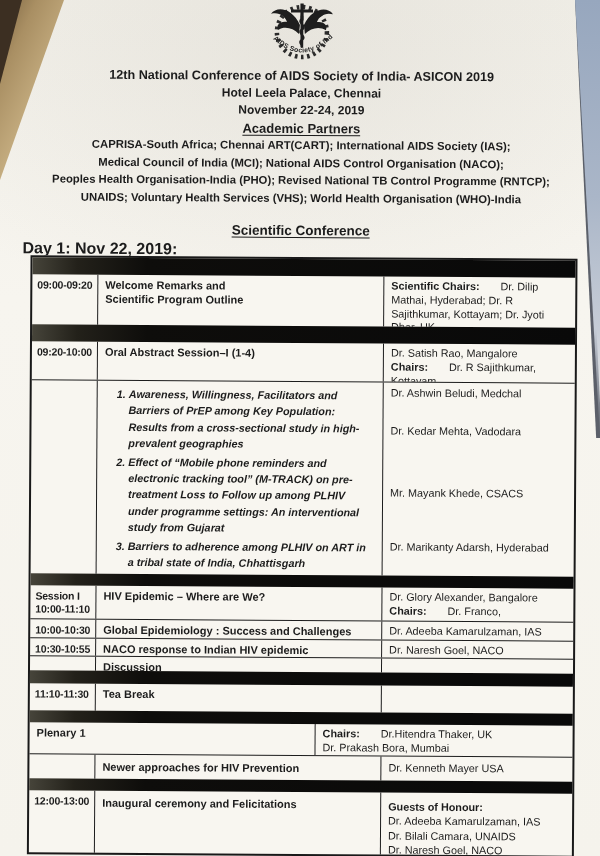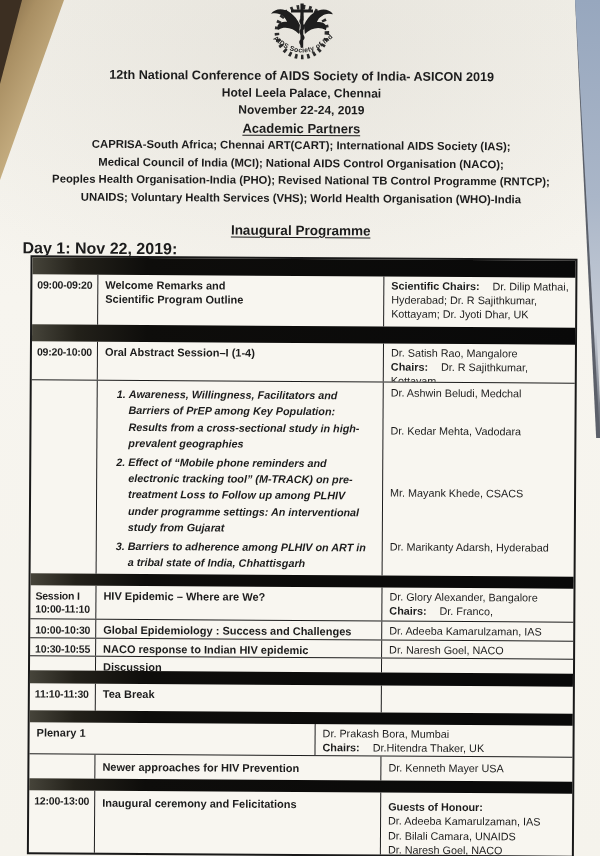--- a/index.html
+++ b/index.html
@@ -37,21 +37,21 @@
   .band{background:linear-gradient(90deg,#46443a 0px,#23211a 45px,#0e0d0b 115px,#090909 100%);}
   .trow{display:flex;border-top:1.5px solid #1d1d1d;box-sizing:border-box;font-size:11px;}
   .trow.nb{border-top:none;}
   .cell{box-sizing:border-box;overflow:hidden;}
   .time{width:66px;border-right:1.5px solid #1d1d1d;padding:4px 2px 0 5px;
         font-weight:700;font-size:10.5px;letter-spacing:-0.2px;line-height:12.5px;}
   .mid{width:286px;border-right:1.5px solid #1d1d1d;padding:3px 6px 0 7px;
        font-weight:600;line-height:14px;}
   .right{flex:1;padding:3px 4px 0 7px;font-size:10.8px;line-height:13.8px;font-weight:500;position:relative;}
   .b{font-weight:700;}
-  .lbl{margin-right:13px;}
+  .lbl{margin-right:21px;}
   ol.abs{margin:2px 0 0 0;padding:0 2px 0 24px;font-style:italic;font-weight:600;font-size:10.8px;}
   ol.abs li{line-height:16.4px;margin-bottom:2px;}
   .spk{position:absolute;left:7px;white-space:nowrap;}
   .guests div{margin-bottom:0.5px;}
 </style>
 </head>
 <body>
 
 <div class="paper">
   <div class="corner-tl"></div>
@@ -78,21 +78,21 @@
         </svg>
       </div>
       <div class="title">12th National Conference of AIDS Society of India- ASICON 2019</div>
       <div class="venue">Hotel Leela Palace, Chennai</div>
       <div class="dates">November 22-24, 2019</div>
       <div class="ph"><span class="ul">Academic Partners</span></div>
       <div class="pl">CAPRISA-South Africa; Chennai ART(CART); International AIDS Society (IAS);</div>
       <div class="pl">Medical Council of India (MCI); National AIDS Control Organisation (NACO);</div>
       <div class="pl">Peoples Health Organisation-India (PHO); Revised National TB Control Programme (RNTCP);</div>
       <div class="pl">UNAIDS; Voluntary Health Services (VHS); World Health Organisation (WHO)-India</div>
-      <div class="sph"><span class="ul">Inaugural Programme</span></div>
+      <div class="sph"><span class="ul">Scientific Conference</span></div>
     </div>
 
     <div class="day">Day 1: Nov 22, 2019:</div>
 
     <div class="table">
 
       <div class="band" style="height:17px"></div>
 
       <div class="trow nb" style="height:50px">
         <div class="cell time"><span>09:00-09:20</span></div>
@@ -190,22 +190,22 @@
         <div class="cell right"></div>
       </div>
 
       <div class="band" style="height:12px"></div>
 
       <div class="trow nb" style="height:31px">
         <div class="cell mid bt">
           <div>Plenary 1</div>
         </div>
         <div class="cell right">
+          <div><span class="b lbl">Chairs:</span><span>Dr.Hitendra Thaker, UK</span></div>
           <div>Dr. Prakash Bora, Mumbai</div>
-          <div><span class="b lbl">Chairs:</span><span>Dr.Hitendra Thaker, UK</span></div>
         </div>
       </div>
 
       <div class="trow" style="height:25px">
         <div class="cell time"></div>
         <div class="cell mid">
             <div style="padding-top:2px">Newer approaches for HIV Prevention</div>
           </div>
         <div class="cell right">
             <div style="padding-top:2px">Dr. Kenneth Mayer USA</div>

